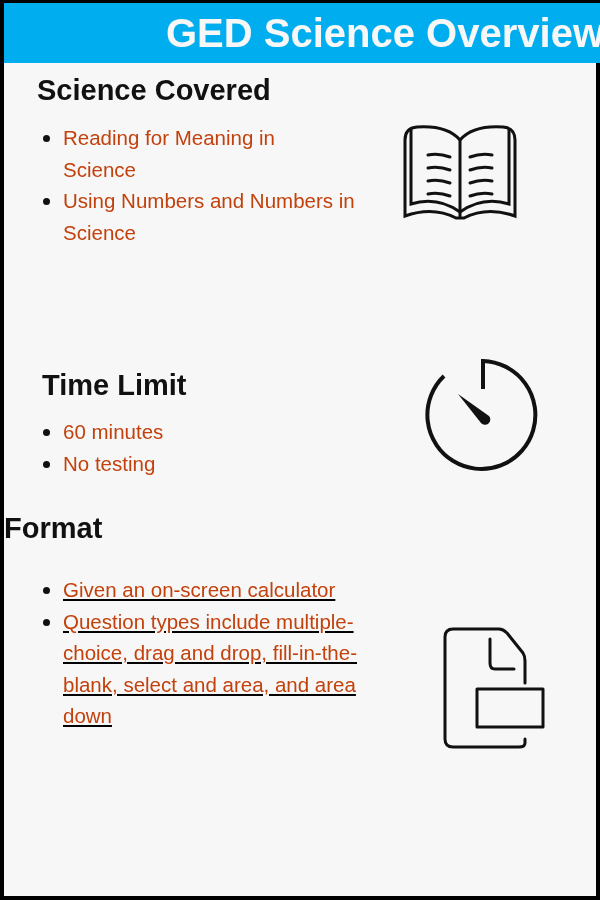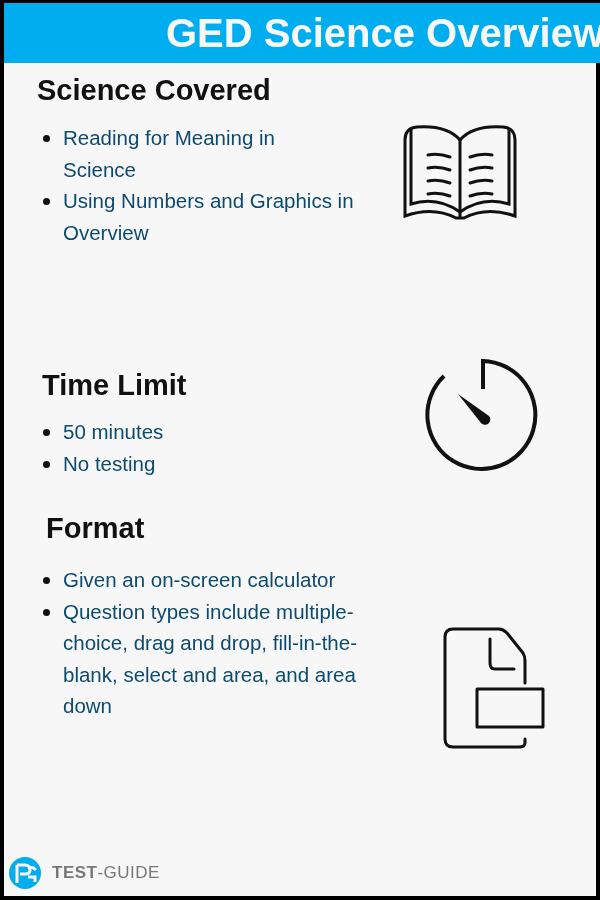--- a/index.html
+++ b/index.html
@@ -3,40 +3,40 @@
 <meta charset="utf-8">
 <style>
   html, body { margin: 0; padding: 0; }
   body { width: 600px; height: 900px; background: #000; position: relative; overflow: hidden; font-family: "Liberation Sans", "DejaVu Sans", sans-serif; }
   .frame { position: absolute; left: 4px; top: 3px; width: 592px; height: 893px; background: #f7f7f7; }
   .header { position: absolute; left: 0; top: 0; width: 600px; height: 60px; background: #00aeef; display: flex; align-items: center; justify-content: flex-end; }
   .header h1 { margin: 0; color: #f7f7f7; font-weight: bold; font-size: 40px; letter-spacing: 0px; line-height: 1; }
   .section { position: absolute; left: 0; width: 592px; }
   .section h2 { margin: 0; font-size: 29px; font-weight: bold; color: #111; line-height: 1; }
   ul { margin: 0; padding: 0; list-style: none; }
-  li { position: relative; font-size: 20.5px; color: #0c4a6e; line-height: 31.5px; padding-left: 22px; }
+  li { position: relative; font-size: 20.5px; color: #c2410c; line-height: 31.5px; padding-left: 22px; }
   li::before { content: ""; position: absolute; left: 2px; top: 13px; width: 7px; height: 7px; background: #111; border-radius: 50%; }
   .icon { position: absolute; }
   .footer { position: absolute; left: 4px; bottom: 4px; display: flex; align-items: center; }
   .brand { font-size: 17px; color: #777; margin-left: 10px; letter-spacing: 0.5px; }
   .brand b { font-weight: bold; color: #777; }
 </style>
 </head>
 <body>
 
 <div class="frame">
   <div class="header">
     <h1>GED Science Overview</h1>
   </div>
 
   <div class="section" style="top:73px;">
     <h2 style="margin-left:33px;">Science Covered</h2>
     <ul style="margin-left:37px; margin-top:17px; width:320px;">
       <li style="width:280px;">Reading for Meaning in Science</li>
-      <li style="width:300px;">Using Numbers and Graphics in Overview</li>
+      <li style="width:300px;">Using Numbers and Numbers in Science</li>
     </ul>
   </div>
   <svg class="icon" style="left:393px; top:117px;" width="126" height="104" viewBox="0 0 126 104">
     <g fill="none" stroke="#111" stroke-width="3" stroke-linecap="round">
       <path d="M8 20 Q8 8 20 7 Q50 5 63 20 Q76 5 106 7 Q118 8 118 20 L118 96 Q90 86 67 98 L59 98 Q36 86 8 96 Z"></path>
       <path d="M14 9 L14 84 Q40 76 63 92 Q86 76 112 84 L112 9"></path>
       <line x1="63" y1="20" x2="63" y2="96"></line>
       <path d="M31 35 Q42 33 53 37"></path>
         <path d="M31 48 Q42 46 53 50"></path>
         <path d="M31 61 Q42 59 53 63"></path>
@@ -44,47 +44,39 @@
       <path d="M73 37 Q84 33 95 35"></path>
         <path d="M73 50 Q84 46 95 48"></path>
         <path d="M73 63 Q84 59 95 61"></path>
         <path d="M73 76 Q84 72 95 74"></path>
     </g>
   </svg>
 
   <div class="section" style="top:368px;">
     <h2 style="margin-left:38px;">Time Limit</h2>
     <ul style="margin-left:37px; margin-top:16px;">
-      <li>50 minutes</li>
+      <li>60 minutes</li>
       <li>No testing</li>
     </ul>
   </div>
   <svg class="icon" style="left:415px; top:350px;" width="124" height="124" viewBox="0 0 124 124">
     <g fill="none" stroke="#111" stroke-width="4">
       <path d="M64 36 L64 8 A54 54 0 1 1 25 23"></path>
     </g>
     <path d="M39 41 L70 63 A5 5 0 0 1 62 70 Z" fill="#111"></path>
   </svg>
 
   <div class="section" style="top:511px;">
-    <h2 style="margin-left:42px;">Format</h2>
-    <ul style="margin-left:37px; margin-top:21px; width:360px;">
+    <h2 style="">Format</h2>
+    <ul style="margin-left:37px; margin-top:31px; width:360px;text-decoration:underline;">
       <li>Given an on-screen calculator</li>
       <li style="width:335px;">Question types include multiple-choice, drag and drop, fill-in-the-blank, select and area, and area down</li>
     </ul>
   </div>
   <svg class="icon" style="left:435px; top:620px;" width="110" height="130" viewBox="0 0 110 130">
     <g fill="none" stroke="#111" stroke-width="3" stroke-linejoin="round" stroke-linecap="round">
       <path d="M86 116 L86 120 Q86 124 80 124 L14 124 Q6 124 6 116 L6 14 Q6 6 14 6 L60 6 Q64 6 68 10 L84 30 Q86 33 86 38 L86 60"></path>
       <path d="M51 16 L51 40 Q51 46 56 46 L75 46"></path>
       <rect x="38" y="66" width="66" height="38"></rect>
     </g>
   </svg>
 
-  <div class="footer" style="bottom:6px;">
-    <svg width="34" height="34" viewBox="0 0 34 34">
-      <circle cx="17" cy="17" r="16" fill="#00aeef"></circle>
-      <path d="M9 9 L9 27 M9 9 L17 9 Q22 9 22 14 Q22 18 17 18 L12 18" stroke="#f7f7f7" stroke-width="3" fill="none"></path>
-      <path d="M28 14 Q24 10 20 12 M20 21 L27 21 L27 26" stroke="#f7f7f7" stroke-width="3" fill="none"></path>
-    </svg>
-    <span class="brand"><b>TEST</b><span>-GUIDE</span></span>
-  </div>
 </div>
 
 </body></html>

